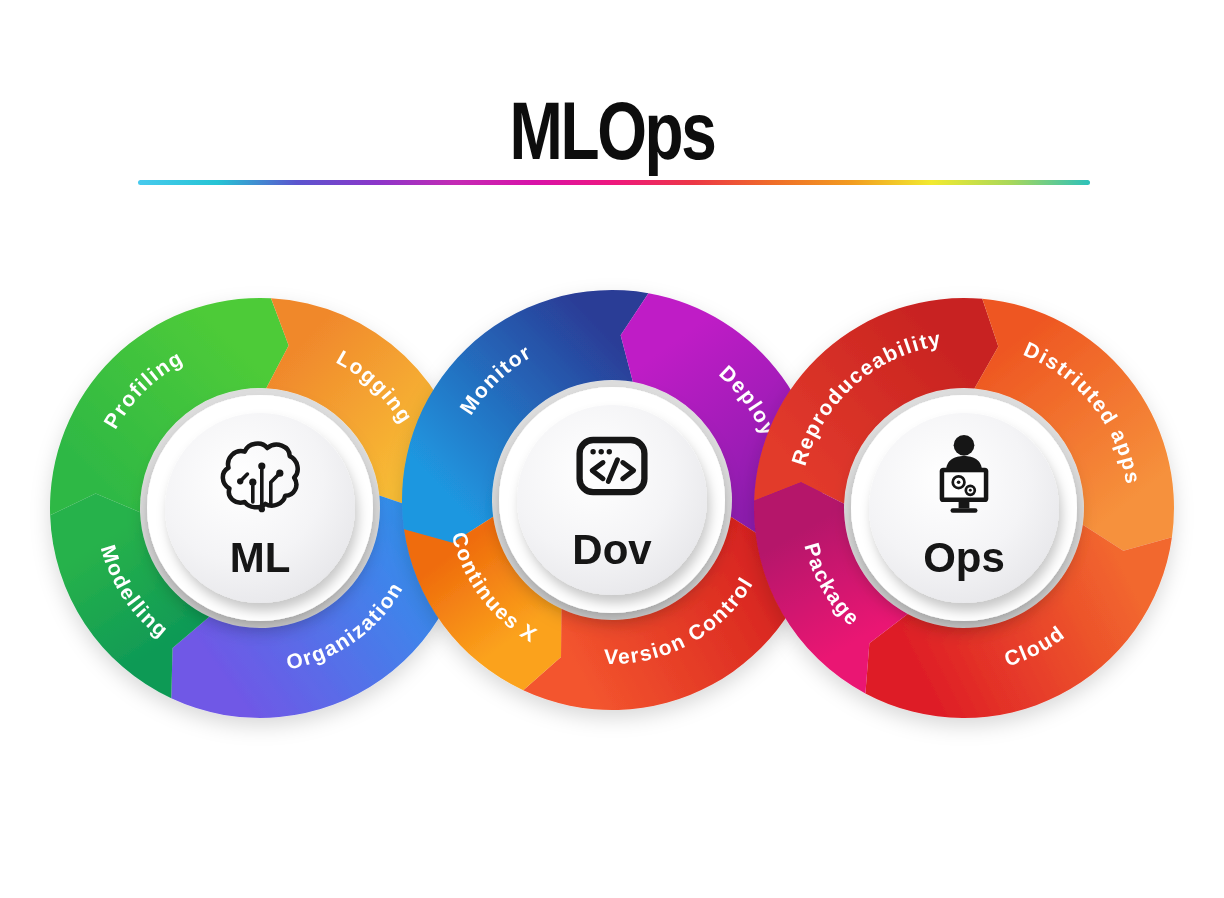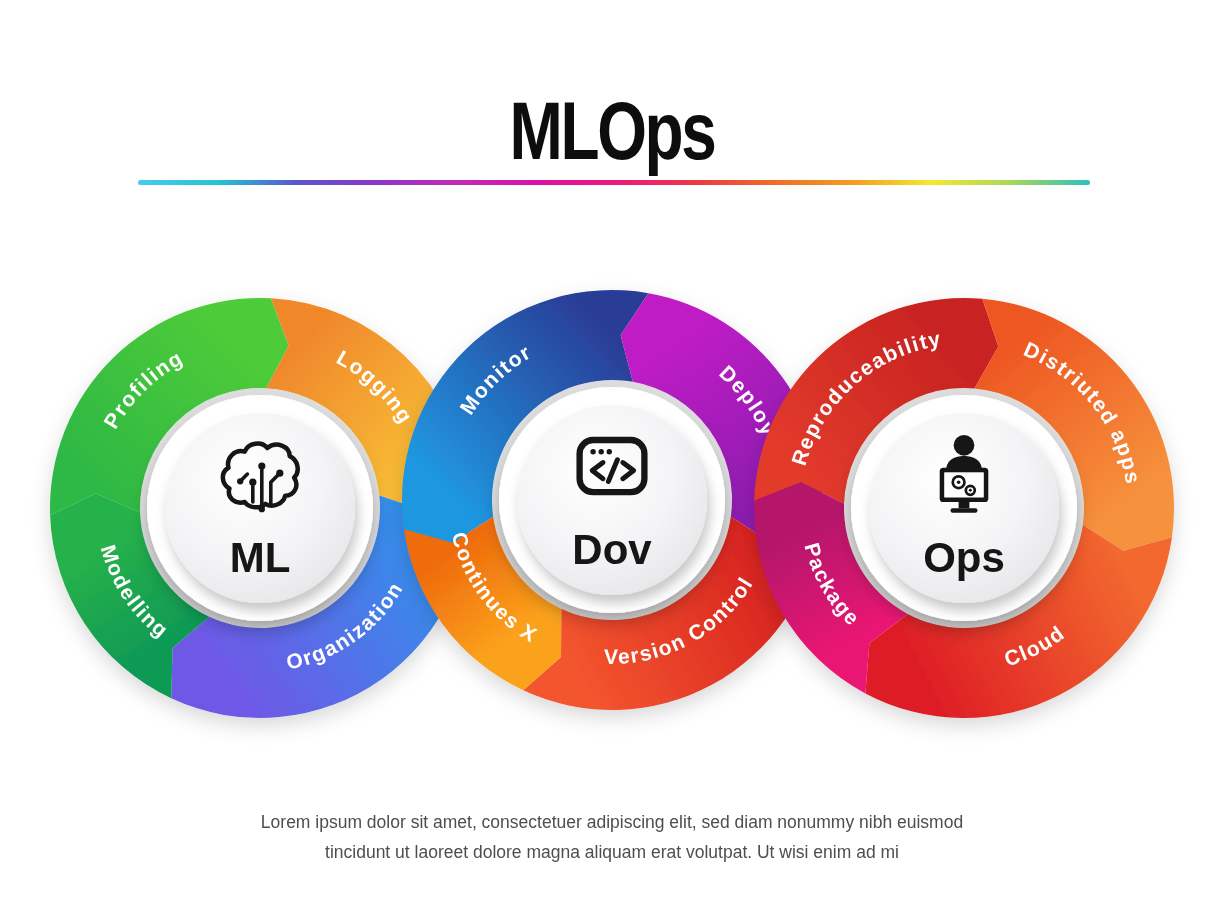--- a/index.html
+++ b/index.html
@@ -188,15 +188,14 @@
         <text class="seg-label" text-anchor="middle"><textPath href="#lp-2-3" startOffset="50%">Package</textPath></text>
         <circle cx="964" cy="508" r="113" fill="#ffffff" filter="url(#discDrop)"></circle>
         <circle cx="964" cy="508" r="95" fill="url(#discGrad)" filter="url(#innerDrop)"></circle>
         <use href="#ops-person-icon" x="919" y="430" width="90" height="90"></use>
         <text x="964" y="572" class="center-label" text-anchor="middle">Ops</text>
       </g>
     </g>
 </svg>
 
 <p class="footer">
-  <span>Lorem ipsum dolor sit amet, consectetuer adipiscing elit, sed diam nonummy nibh euismod</span><br>
-  <span>tincidunt ut laoreet dolore magna aliquam erat volutpat. Ut wisi enim ad mi</span>
+  <br>
 </p>
 
 </body></html>

